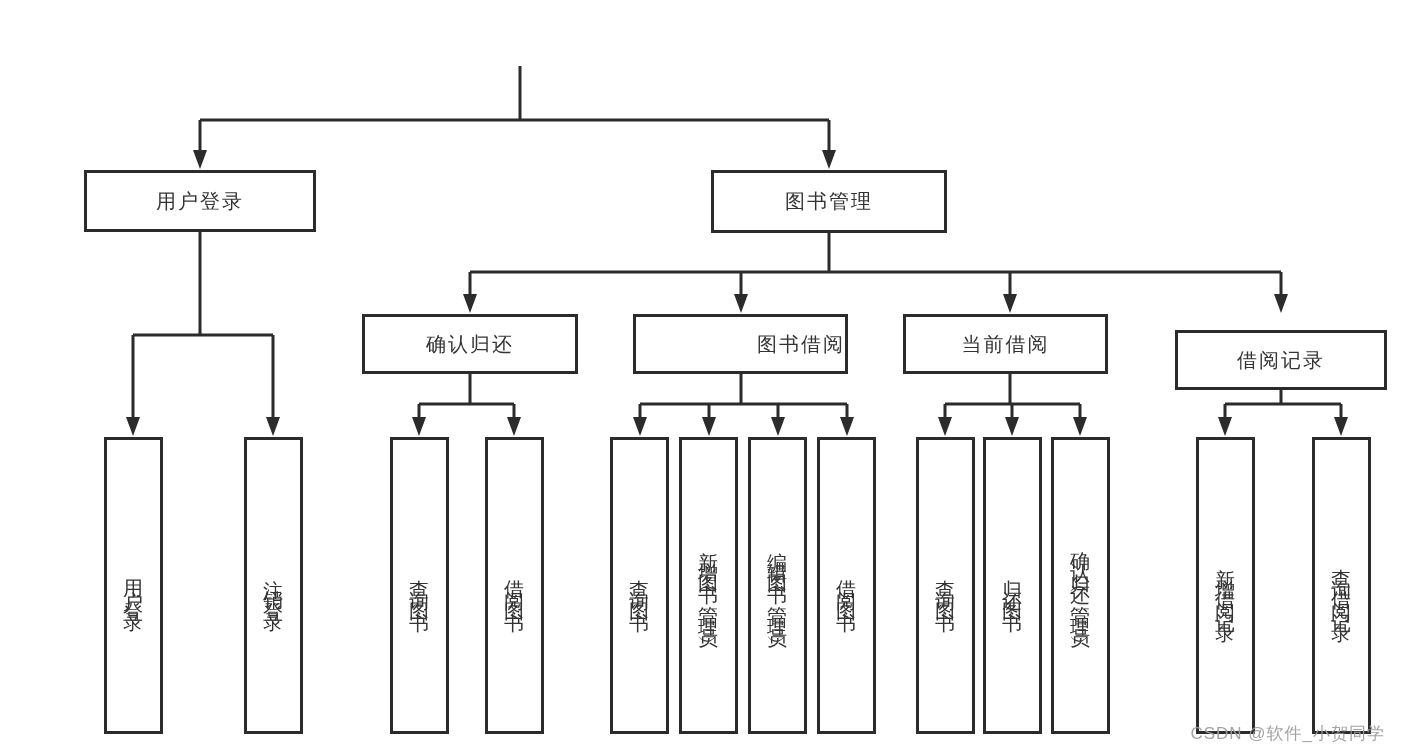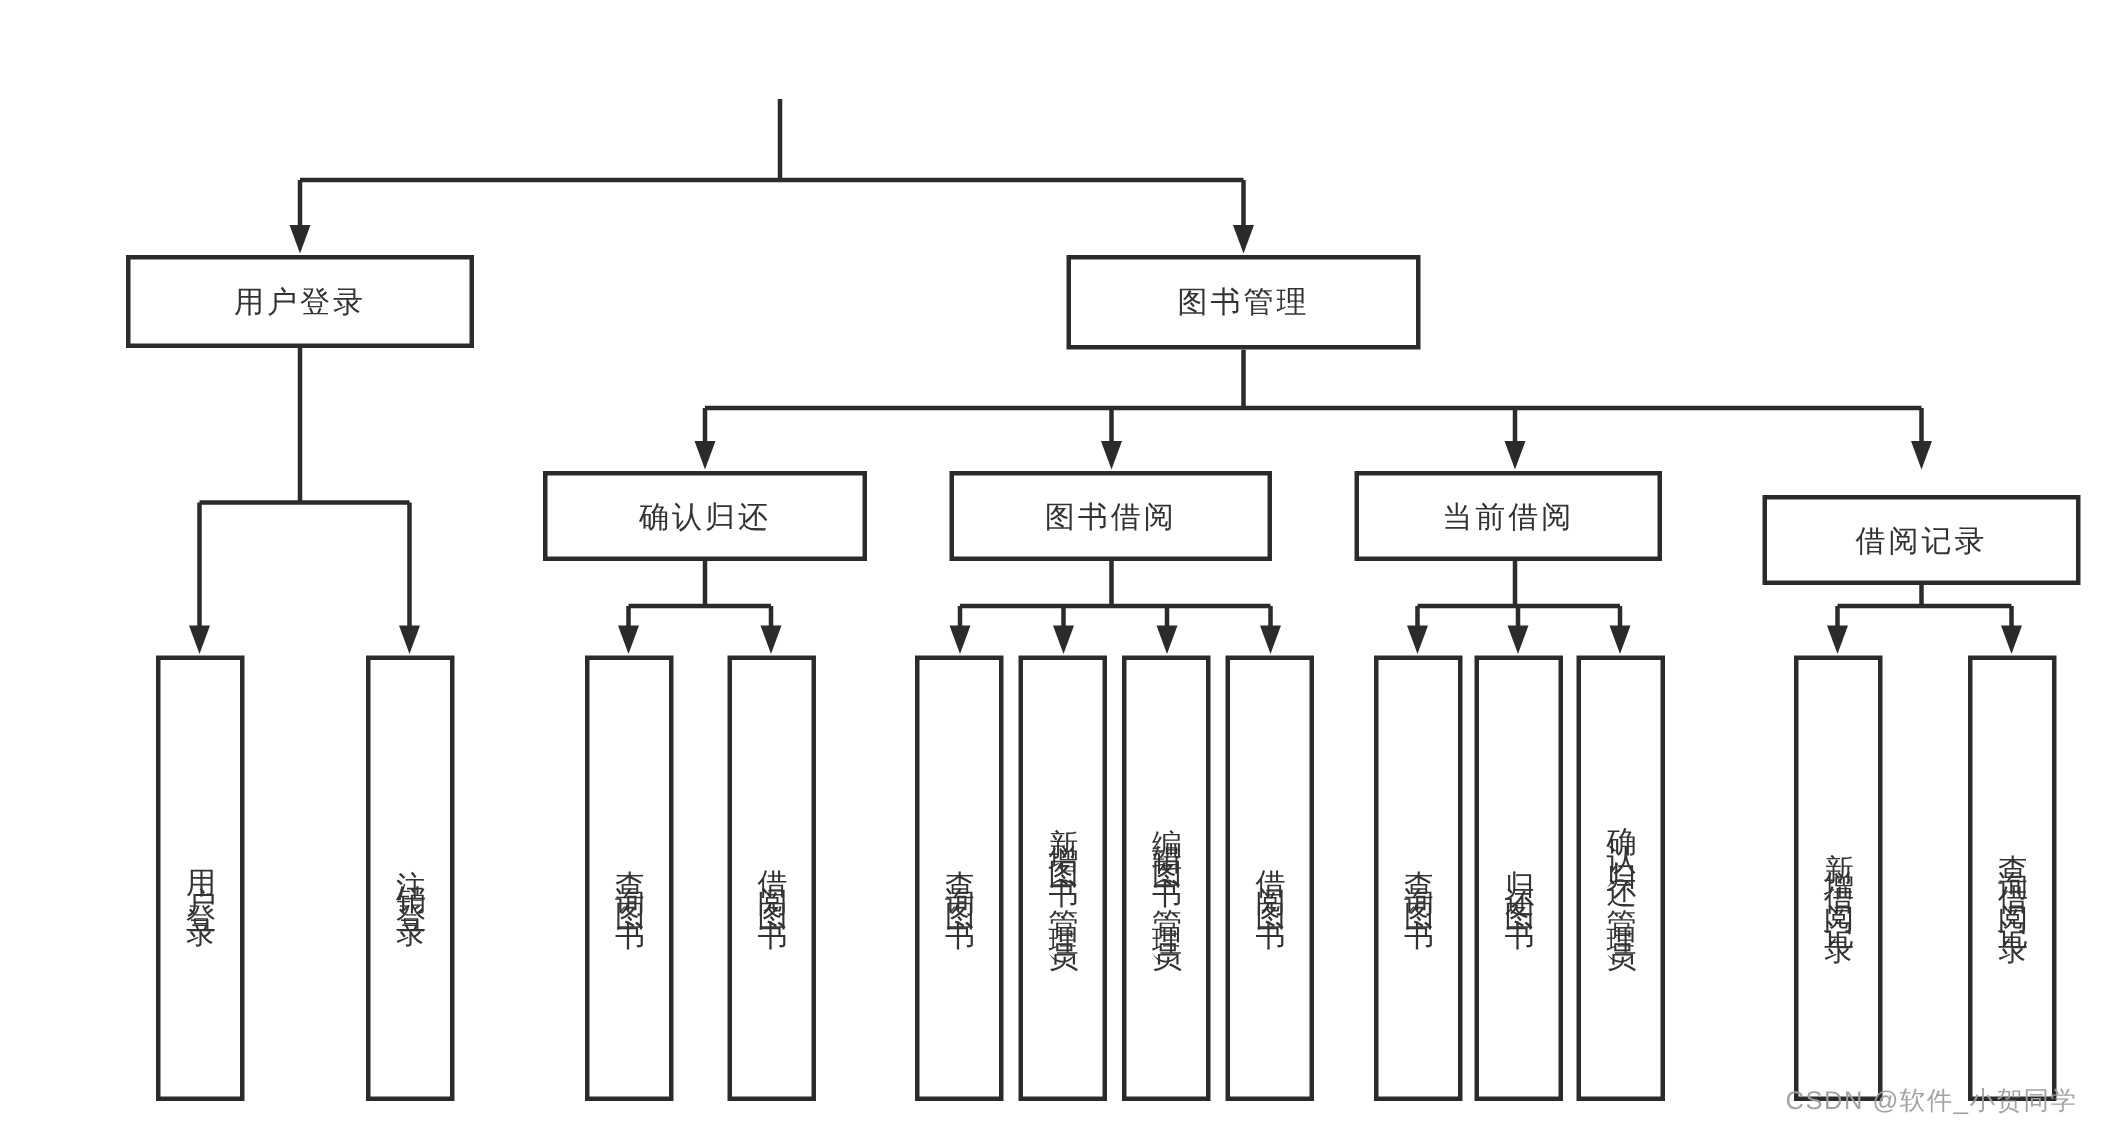--- a/index.html
+++ b/index.html
@@ -117,21 +117,21 @@
   <div class="node hnode" style="left:84px; top:170px; width:232px; height:62px;">
     <span>用户登录</span>
   </div>
   <div class="node hnode" style="left:711px; top:170px; width:236px; height:63px;">
     <span>图书管理</span>
   </div>
 
   <div class="node hnode" style="left:362px; top:314px; width:216px; height:60px;">
     <span>确认归还</span>
   </div>
-  <div class="node hnode" style="left:633px; top:314px; width:215px; height:60px;">
+  <div class="node hnode" style="left:633px; top:314px; width:215px; height:60px;justify-content:flex-end;">
     <span>图书借阅</span>
   </div>
   <div class="node hnode" style="left:903px; top:314px; width:205px; height:60px;">
     <span>当前借阅</span>
   </div>
   <div class="node hnode" style="left:1175px; top:330px; width:212px; height:60px;">
     <span>借阅记录</span>
   </div>
 
   <div class="node leaf" style="left:104px; top:437px; width:59px; height:297px;">

